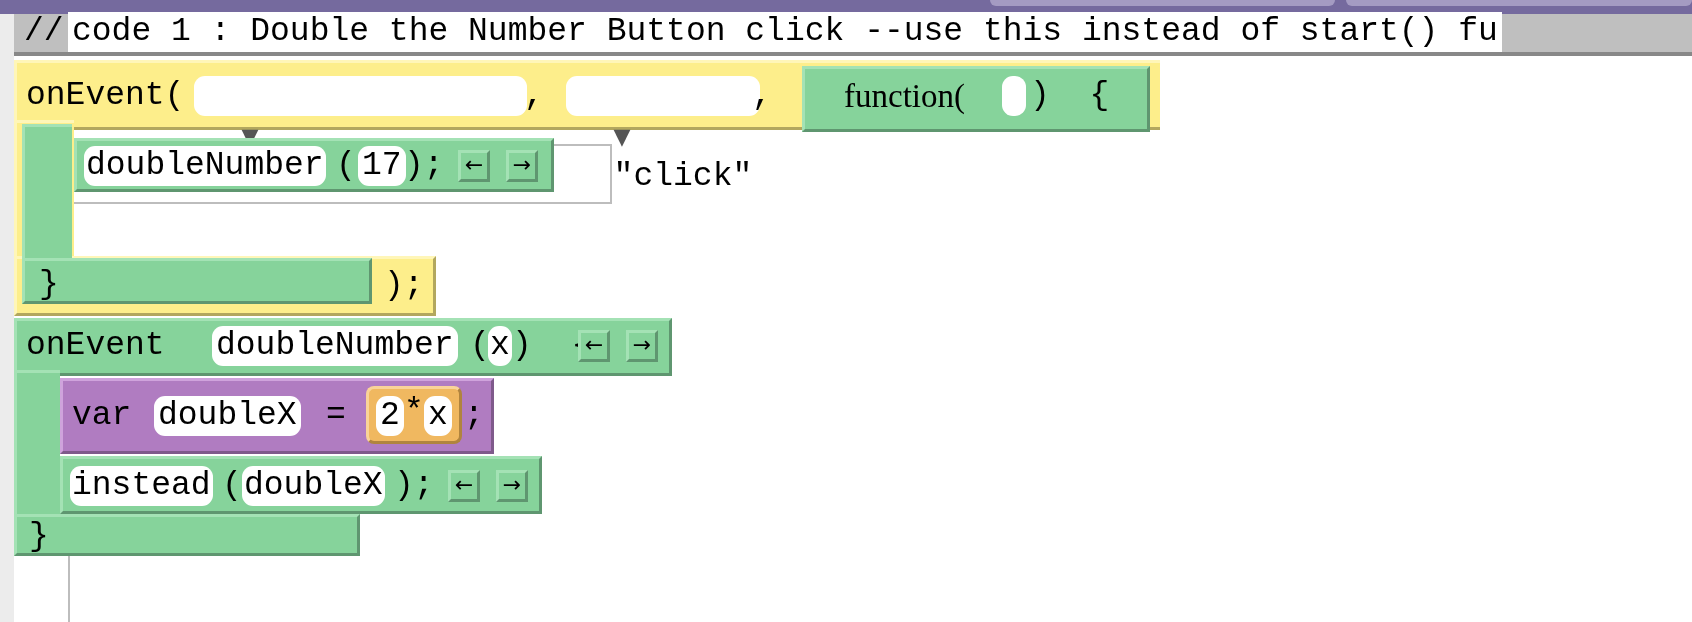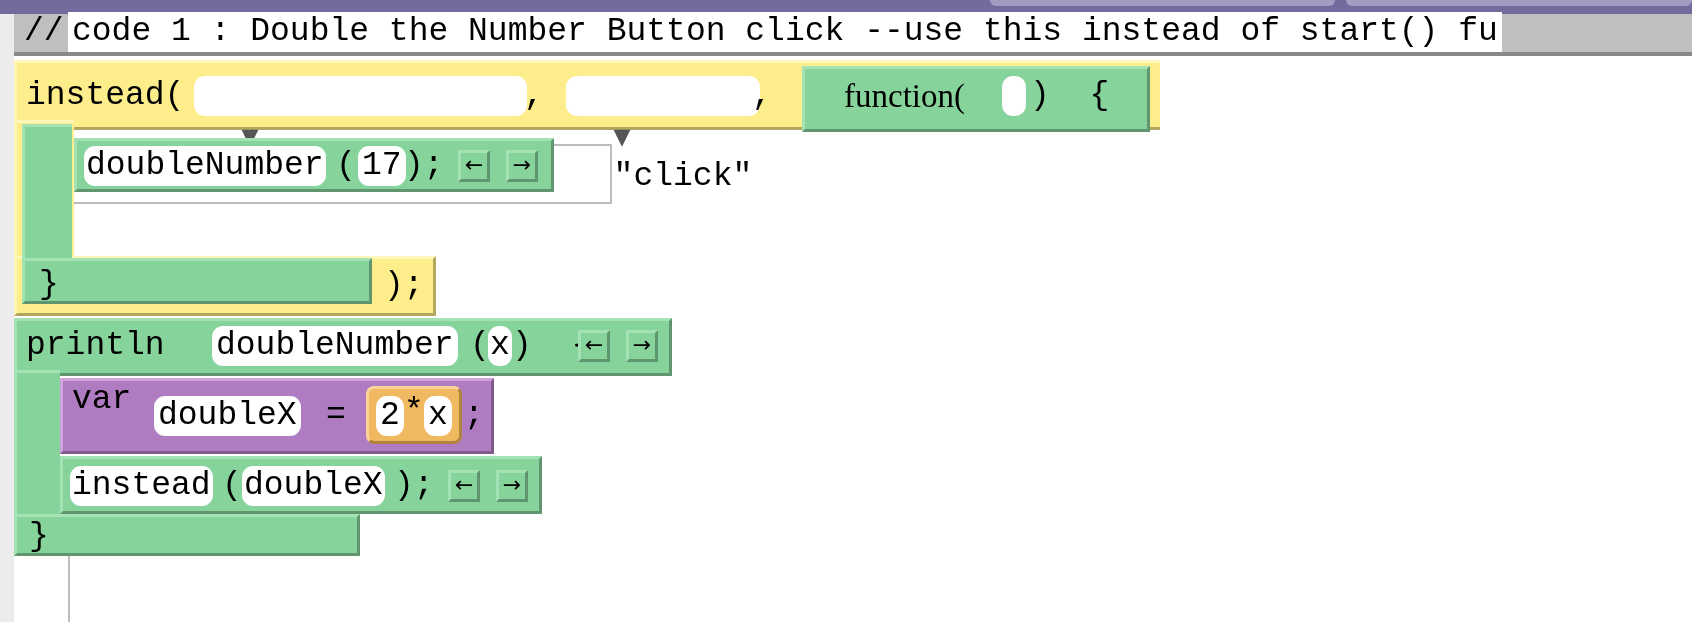--- a/index.html
+++ b/index.html
@@ -44,21 +44,21 @@
 
 <div class="blk comment">
   <span class="txt" style="left:10px;top:-2px;">//</span>
   <span class="pill" style="left:54px;top:-2px;padding:0 4px;border-radius:0;">code 1 : Double the Number Button click --use this instead of start() fu</span>
 </div>
 
 <div class="blk yellow" style="left:14px;top:60px;width:1146px;height:70px;border-right:none;"></div>
 <div class="blk yellow" style="left:14px;top:120px;width:60px;height:196px;border-right:none;border-bottom:none;"></div>
 <div class="blk yellow" style="left:14px;top:256px;width:422px;height:60px;"></div>
 
-<span class="txt" style="left:26px;top:76px;">instead(</span>
+<span class="txt" style="left:26px;top:76px;">onEvent(</span>
 <div class="pill" style="left:194px;top:76px;padding:0 8px;">
   <span class="tri">▼</span>
   <span>"doubleNumBtn"</span>
 </div>
 <span class="txt" style="left:524px;top:76px;">,</span>
 <div class="pill" style="left:566px;top:76px;padding:0 8px;">
   <span class="tri">▼</span>
   <span>"click"</span>
 </div>
 <span class="txt" style="left:752px;top:76px;">,</span>
@@ -82,30 +82,30 @@
 <span class="pill" style="left:358px;top:146px;padding:0 4px;">17</span>
 <span class="txt" style="left:404px;top:146px;">);</span>
 <div class="arrowbtn" style="left:458px;top:150px;">←</div>
 <div class="arrowbtn" style="left:506px;top:150px;">→</div>
 
 <div class="blk green" style="left:14px;top:318px;width:658px;height:58px;"></div>
 <div class="blk green" style="left:14px;top:370px;width:46px;height:150px;border-right:none;border-bottom:none;"></div>
 <div class="blk green" style="left:14px;top:514px;width:346px;height:42px;">
   <span class="txt" style="left:12px;top:0px;">}</span>
 </div>
-<span class="txt" style="left:26px;top:326px;">println</span>
+<span class="txt" style="left:26px;top:326px;">onEvent</span>
 <span class="pill" style="left:212px;top:326px;padding:0 4px;">doubleNumber</span>
 <span class="txt" style="left:470px;top:326px;">(</span>
 <span class="pill" style="left:488px;top:326px;padding:0 2px;">x</span>
 <span class="txt" style="left:512px;top:326px;">)  {</span>
 <div class="arrowbtn" style="left:578px;top:330px;">←</div>
 <div class="arrowbtn" style="left:626px;top:330px;">→</div>
 
 <div class="blk purple" style="left:60px;top:378px;width:434px;height:76px;"></div>
-<span class="txt" style="left:72px;top:380px;">var</span>
+<span class="txt" style="left:72px;top:396px;">var</span>
 <span class="pill" style="left:154px;top:396px;padding:0 4px;">doubleX</span>
 <span class="txt" style="left:326px;top:396px;">=</span>
 <div class="blk orange" style="left:366px;top:386px;width:96px;height:58px;"></div>
 <span class="pill" style="left:376px;top:396px;padding:0 4px;">2</span>
 <span class="txt" style="left:404px;top:392px;">*</span>
 <span class="pill" style="left:424px;top:396px;padding:0 4px;">x</span>
 <span class="txt" style="left:464px;top:396px;">;</span>
 
 <div class="blk green" style="left:60px;top:456px;width:482px;height:58px;"></div>
 <span class="pill" style="left:70px;top:466px;padding:0 2px;">instead</span>

